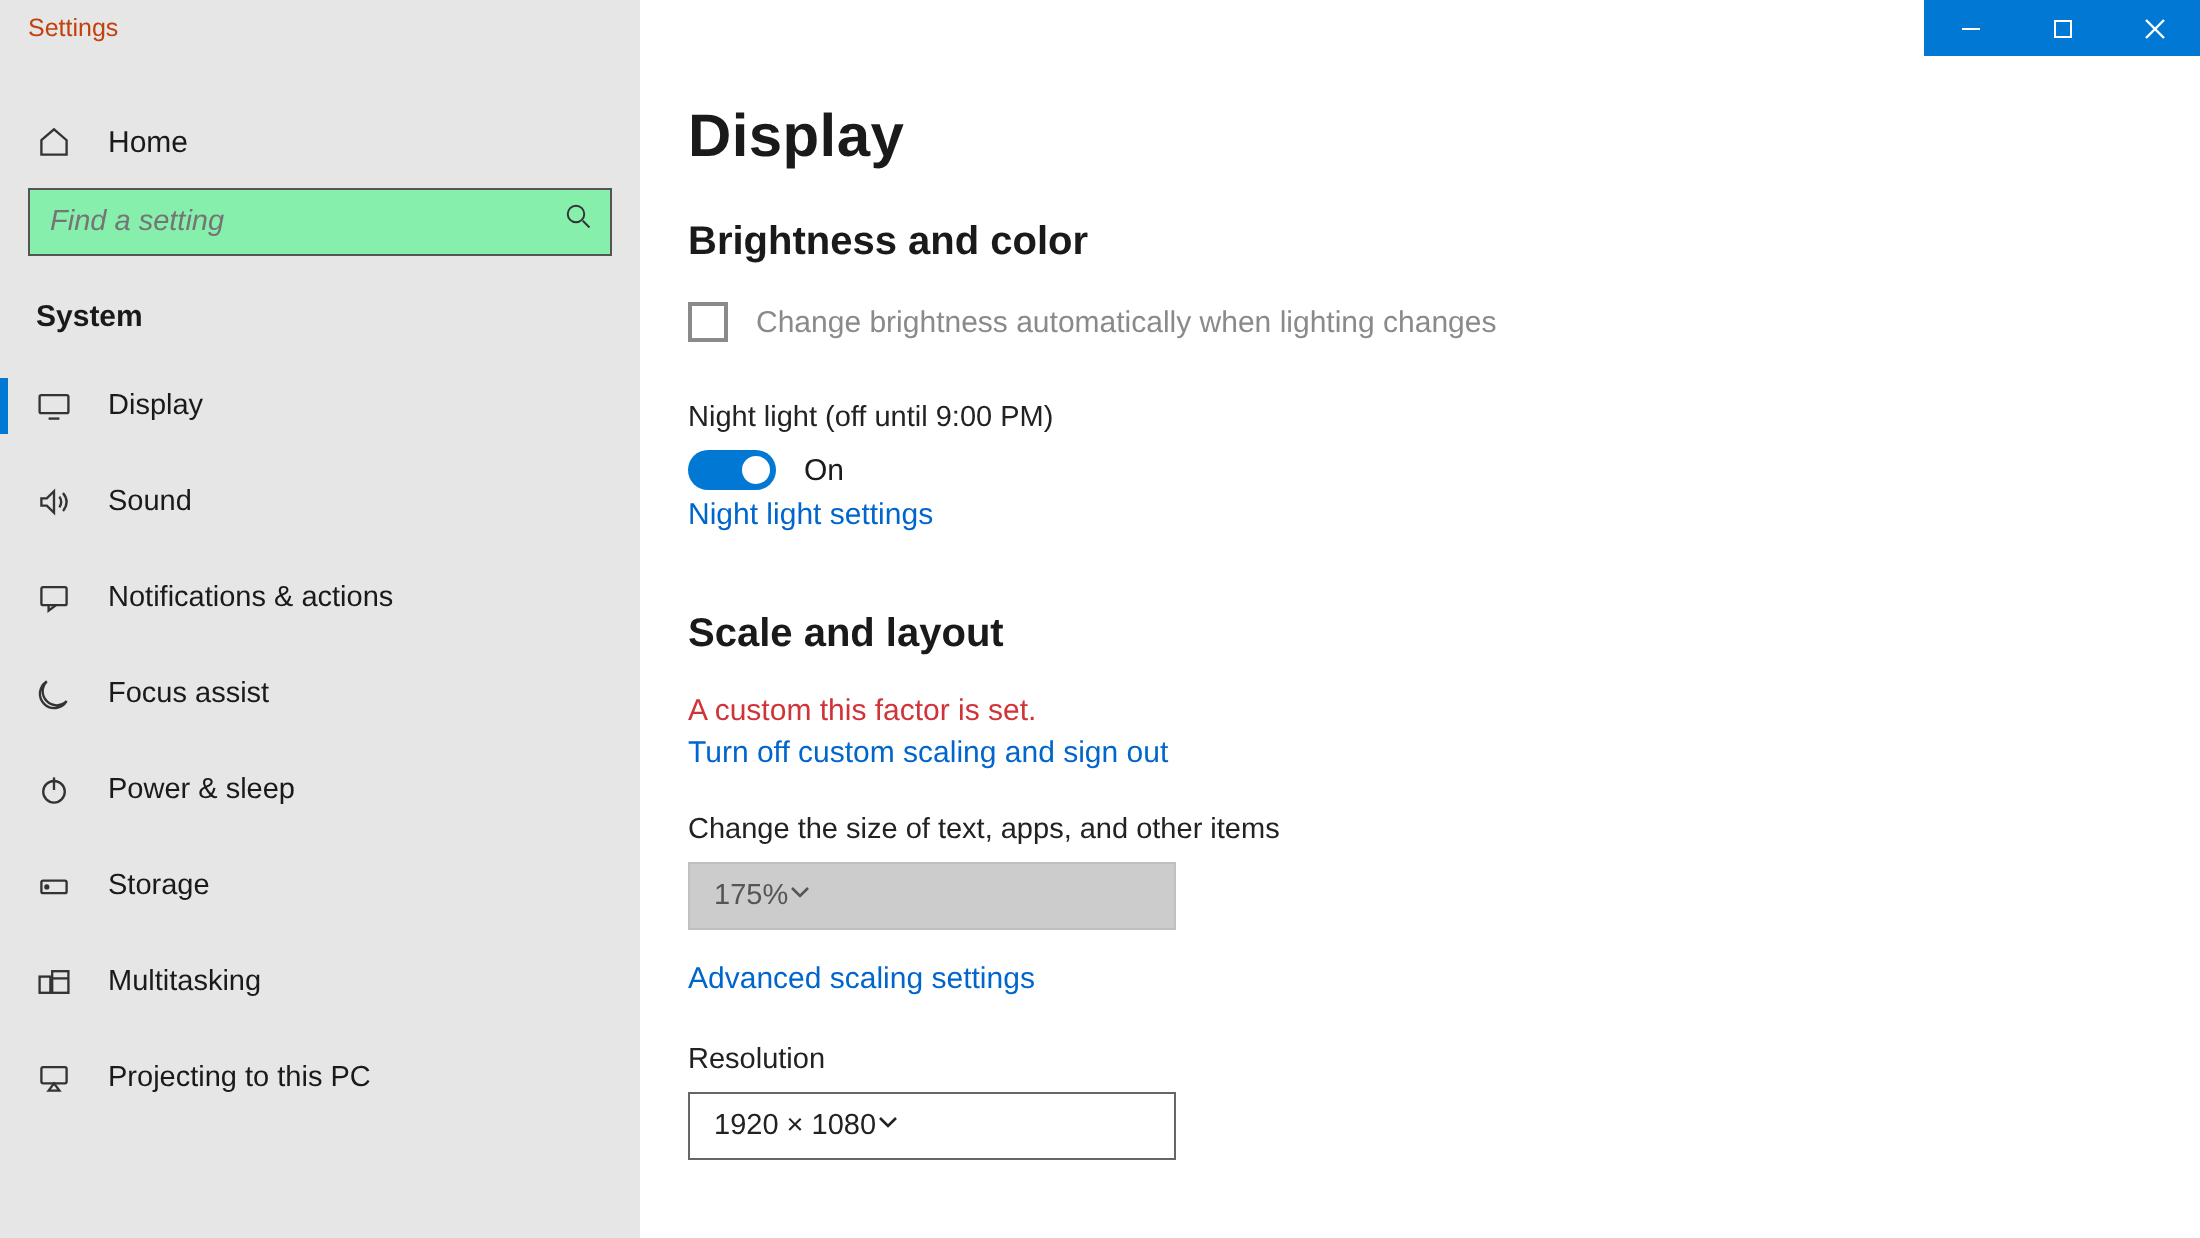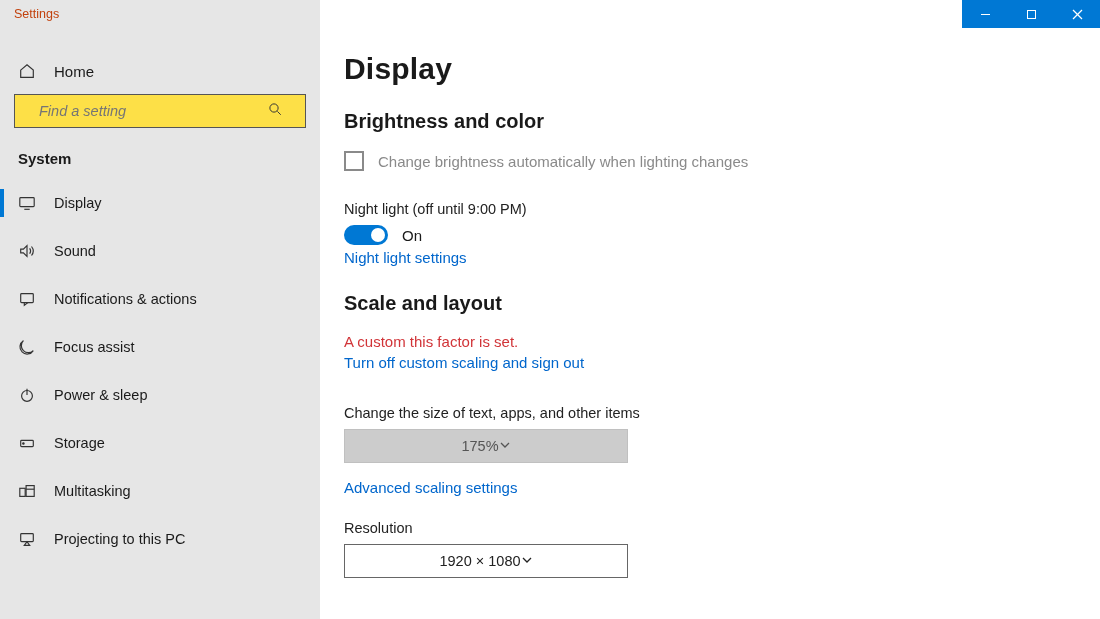--- a/index.html
+++ b/index.html
@@ -32,52 +32,52 @@
   .tb-btn.close svg line { stroke-width:1.2; }
 
   
   .body { flex:1; display:flex; min-height:0; }
 
   
   .sidebar { width:320px; background:var(--bg-sidebar); display:flex; flex-direction:column; padding-top:28px; }
   .home-row { display:flex; align-items:center; gap:18px; padding:6px 18px 14px 18px; font-size:15px; cursor:default; }
   .home-row .icon { width:18px; display:flex; justify-content:center; }
   .search-wrap { padding:0 14px 22px 14px; }
-  .search-box { display:flex; align-items:center; border:1.5px solid #555; background:#fde047; height:34px; padding:0 22px; }
+  .search-box { display:flex; align-items:center; border:1.5px solid #555; background:#86efac; height:34px; padding:0 8px; }
   .search-box input { flex:1; border:none; background:transparent; outline:none; font-size:14.5px; font-style:italic; color:#444; font-family:inherit; }
   .search-box .sicon { color:#555; }
   .section-header { padding:0 18px 12px 18px; font-size:15px; font-weight:600; }
   .nav { display:flex; flex-direction:column; }
   .nav-item { display:flex; align-items:center; gap:18px; height:48px; padding:0 18px; font-size:14.5px; position:relative; cursor:default; }
   .nav-item .icon { width:18px; display:flex; justify-content:center; color:#333; }
   .nav-item.active::before { content:""; position:absolute; left:0; top:10px; bottom:10px; width:4px; background:var(--accent-blue); }
 
   
   .main { flex:1; background:var(--bg-main); padding:24px 0 0 24px; overflow:hidden; }
   h1 { margin:0 0 24px 0; font-size:30px; font-weight:600; letter-spacing:0.2px; }
   h2 { margin:0 0 18px 0; font-size:20px; font-weight:600; }
-  .row { }
+  .row { margin-bottom:14px; }
 
   .checkbox-row { display:flex; align-items:center; gap:14px; color:var(--text-disabled); margin-bottom:30px; }
   .cbox { width:20px; height:20px; border:2px solid var(--text-disabled); }
   .cbox-label { font-size:15px; }
 
   .plain-label { font-size:14.5px; color:#222; margin-bottom:8px; }
 
   .toggle-row { display:flex; align-items:center; gap:14px; margin-bottom:4px; }
   .toggle { width:44px; height:20px; border-radius:10px; background:var(--accent-blue); position:relative; }
   .toggle .knob { position:absolute; right:3px; top:3px; width:14px; height:14px; border-radius:50%; background:#fff; }
   .toggle-label { font-size:15px; }
 
   .link { color:var(--link-blue); font-size:15px; cursor:default; }
   .warn { color:var(--warn-red); font-size:15px; }
 
   .section-gap { height:26px; }
 
-  .dropdown { width:284px; height:34px; border:1px solid var(--border-light); background:var(--control-bg); display:flex; align-items:center; justify-content:center; padding:0 12px; color:#555; font-size:14.5px; margin-bottom:16px; }
+  .dropdown { width:244px; height:34px; border:1px solid var(--border-light); background:var(--control-bg); display:flex; align-items:center; justify-content:flex-start; padding:0 12px; color:#555; font-size:14.5px; margin-bottom:16px; }
   .dropdown.enabled { background:#fff; border:1.5px solid #666; color:#222; }
   .dropdown .chev { color:#555; }
   .dropdown.enabled .chev { color:#222; }
 
   svg.icon-svg { width:18px; height:18px; stroke:#333; stroke-width:1.3; fill:none; }
 </style>
 </head>
 <body>
 
 <div class="window">
@@ -239,21 +239,21 @@
         <div class="toggle-label">On</div>
       </div>
 
       <div class="link row">Night light settings</div>
 
       <div class="section-gap"></div>
 
       <h2>Scale and layout</h2>
 
       <div class="warn" style="margin-bottom:4px">A custom this factor is set.</div>
-      <div class="link" style="margin-bottom:34px">Turn off custom scaling and sign out</div>
+      <div class="link" style="margin-bottom:22px">Turn off custom scaling and sign out</div>
 
       <div class="plain-label">Change the size of text, apps, and other items</div>
       <div class="dropdown">
         <span>175%</span>
         <span class="chev">
           <svg viewBox="0 0 12 12" style="width:12px;height:12px;stroke:currentColor;fill:none;stroke-width:1.3">
               <path d="M2 4 L6 8 L10 4"></path>
             </svg>
         </span>
       </div>

